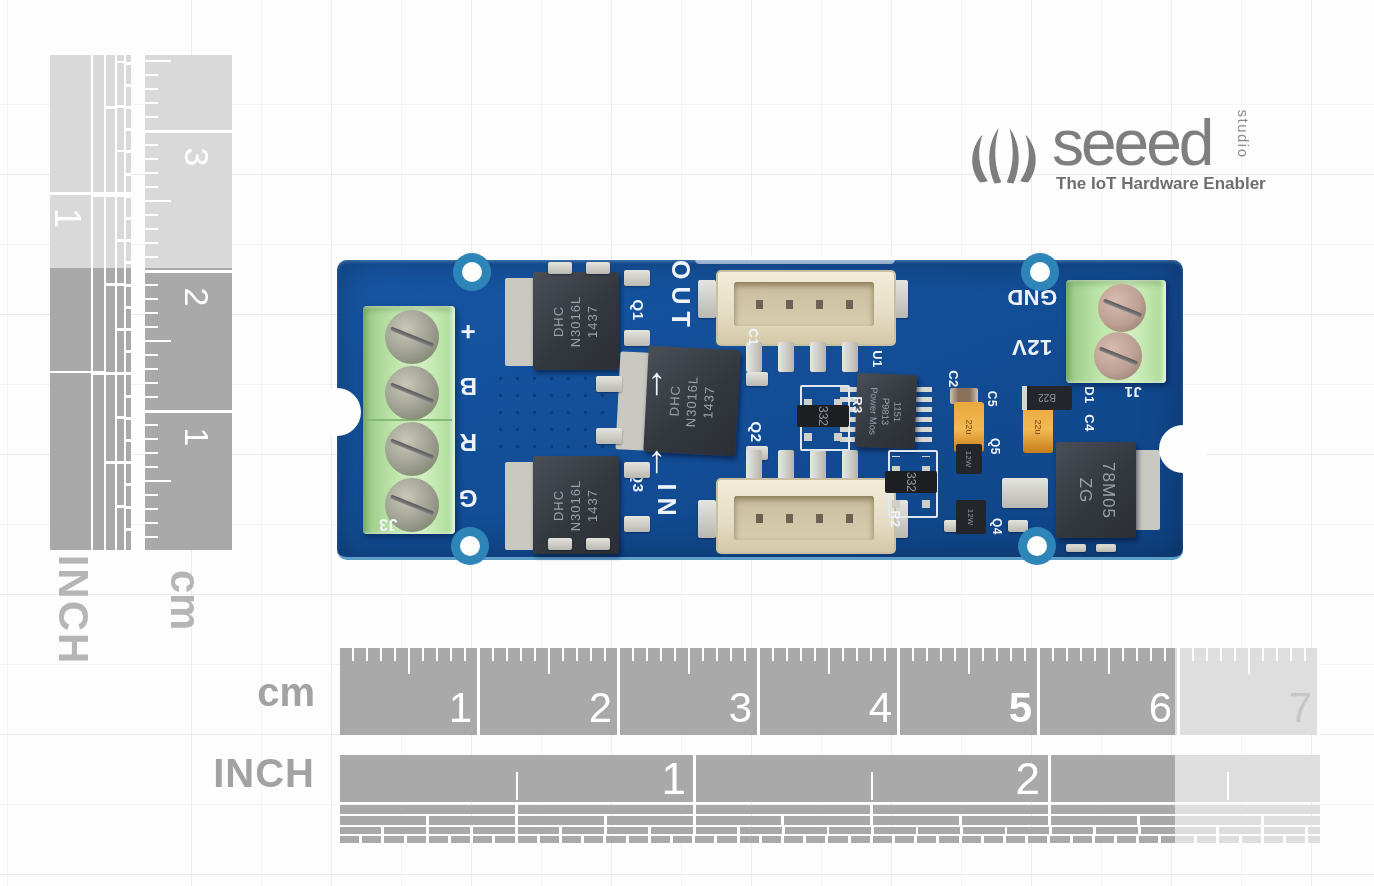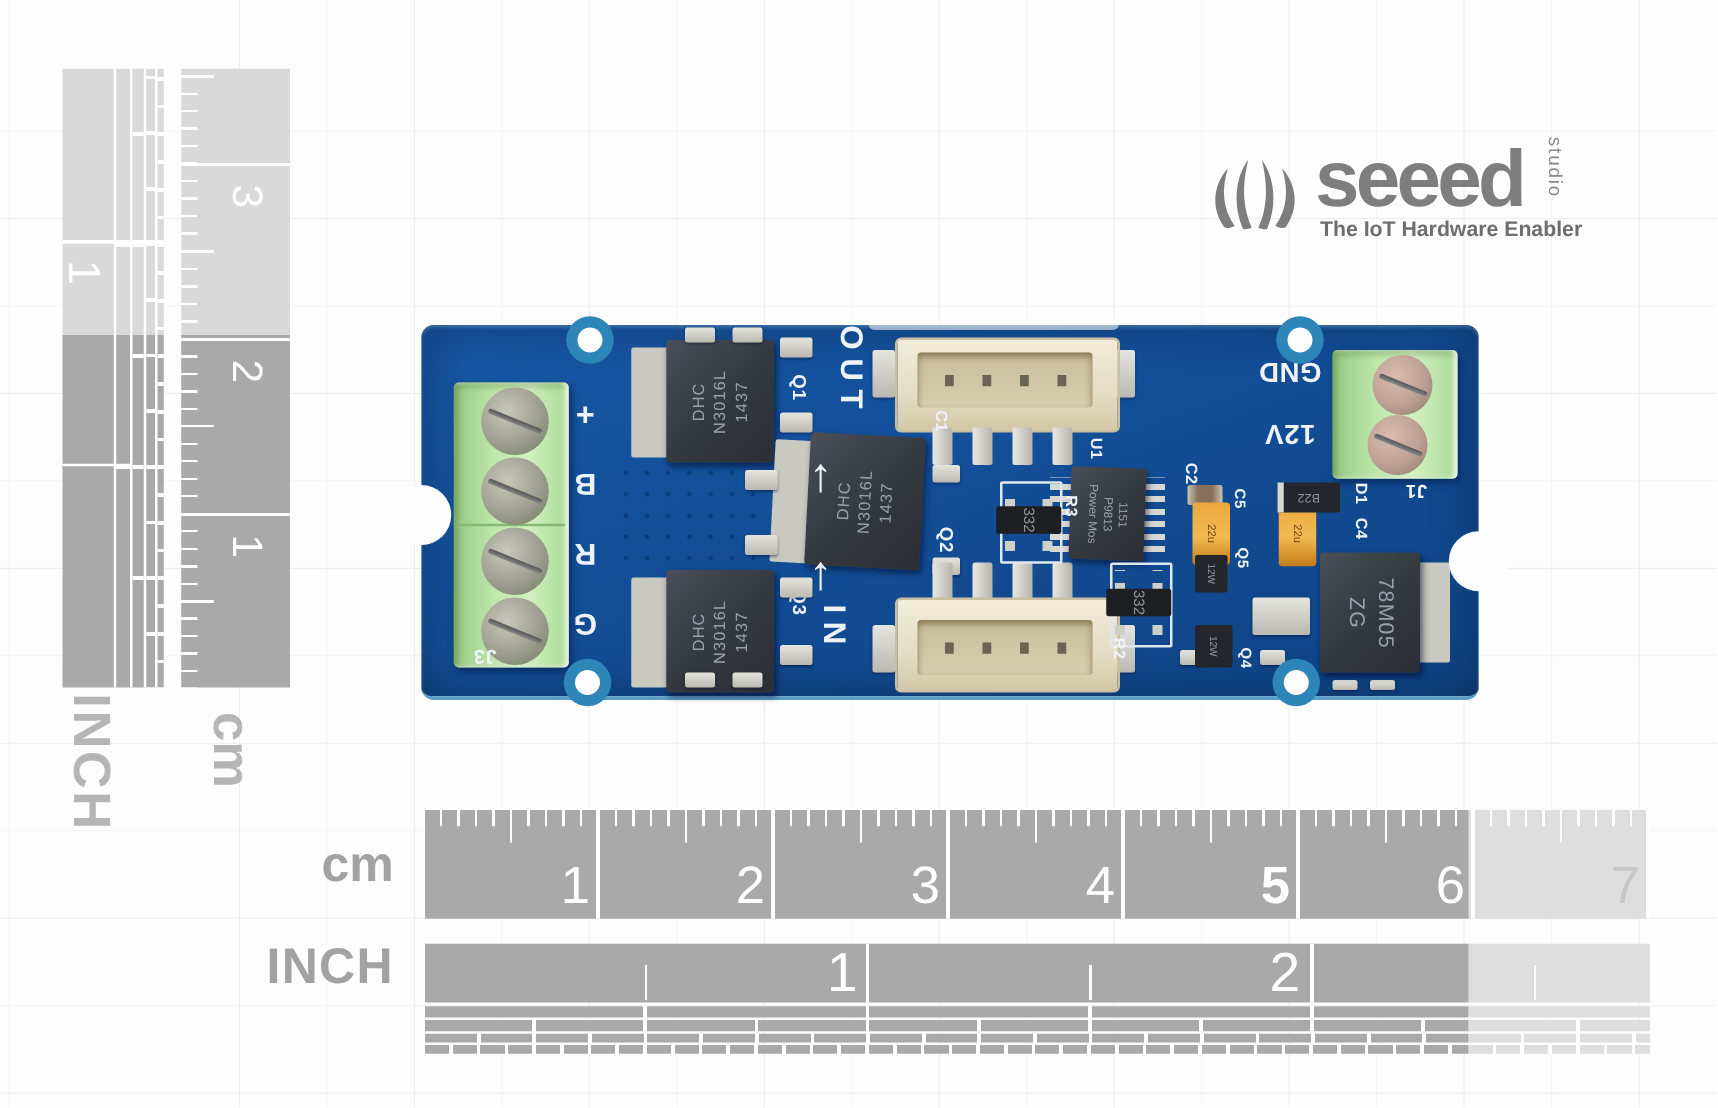--- a/index.html
+++ b/index.html
@@ -47,21 +47,21 @@
   .grove-cav{background:linear-gradient(#c9bd9e,#d8cdb0);box-shadow:inset 0 3px 6px rgba(90,70,30,.6);border-radius:3px;}
   .leg{background:linear-gradient(90deg,#e8e8e2,#b5b5ad);border-radius:2px;}
   .pad{background:linear-gradient(#e5e5df,#b9b9b1);border-radius:2px;box-shadow:0 1px 2px rgba(0,10,40,.4);}
   .tant{background:linear-gradient(90deg,#eaa83e,#f2b952 55%,#c57d1c);border-radius:3px;
         display:flex;align-items:center;justify-content:center;color:#7a4a10;}
   .sot{background:#23262b;border-radius:2px;display:flex;align-items:center;justify-content:center;color:#8f959d;}
   .dots{background-image:radial-gradient(#0a3a78 1.6px,transparent 2.1px);background-size:17px 17px;opacity:.85;}
   .silkbox{border:2px solid #dfe7ef;border-radius:2px;}
   .arrow{color:#eef3f8;font-weight:bold;}
   
-  .brand{color:#7e7e7e;font-weight:bold;letter-spacing:-3px;}
+  .brand{color:#7e7e7e;font-weight:normal;letter-spacing:-3px;}
   .studio{color:#8a8a8a;letter-spacing:1.5px;}
   .tagline{color:#6e6e6e;font-weight:bold;}
 </style>
 </head>
 <body>
 
 <div id="stage">
   <div class="abs grid"></div>
 
   <div>

